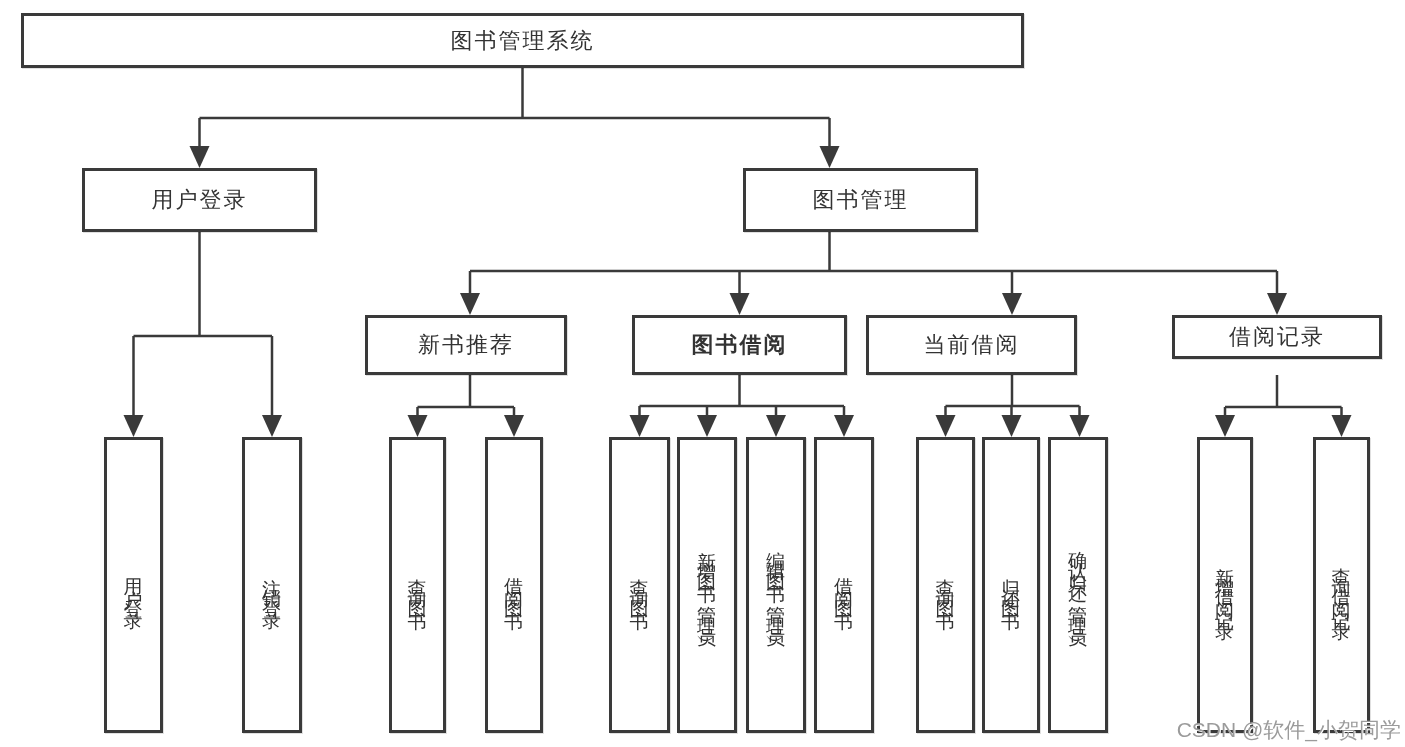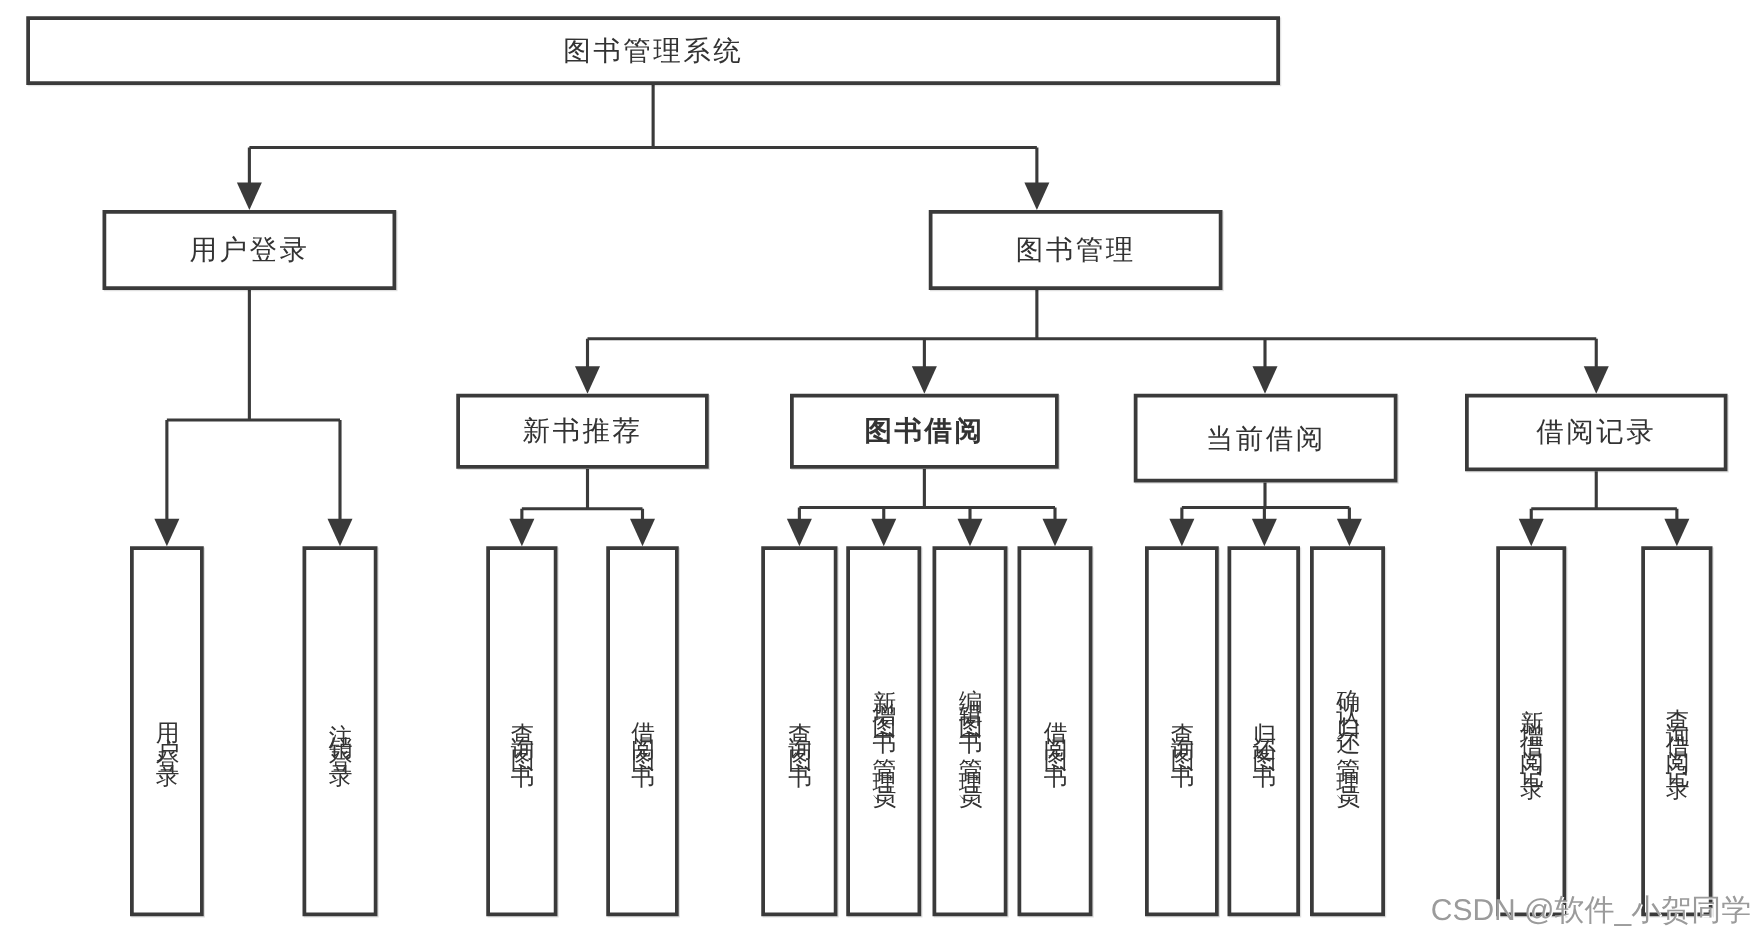--- a/index.html
+++ b/index.html
@@ -36,34 +36,34 @@
     writing-mode: vertical-rl;
     text-orientation: upright;
     font-size: 19px;
     letter-spacing: 11px;
     line-height: 1;
   }
   .watermark {
     position: absolute;
     right: 4px;
     bottom: 3px;
-    font-size: 24px;
+    font-size: 21px;
     color: #9b9b9b;
     text-shadow: 1px 1px 0 #ffffff;
     white-space: nowrap;
     z-index: 5;
   }
   
   #n-root          { left: 21px;   top: 13px;  width: 1003px; height: 55px; }
   #n-user-login    { left: 82px;   top: 168px; width: 235px;  height: 64px; }
   #n-book-mgmt     { left: 712px;  top: 168px; width: 235px;  height: 64px; margin-left: 31px; }
   #n-new-book      { left: 365px;  top: 315px; width: 202px;  height: 60px; }
   #n-book-borrow   { left: 632px;  top: 315px; width: 215px;  height: 60px; font-weight: bold; }
-  #n-current-borrow{ left: 907px;  top: 315px; width: 211px;  height: 71px; font-family: Liberation Serif, serif; }
-  #n-borrow-record { left: 1172px; top: 315px; width: 210px;  height: 62px; }
+  #n-current-borrow{ left: 866px;  top: 315px; width: 211px;  height: 60px; font-family: Liberation Serif, serif; }
+  #n-borrow-record { left: 1172px; top: 315px; width: 210px;  height: 44px; }
   #l-user-login    { left: 104px;  top: 437px; width: 59px; height: 296px; }
   #l-logout        { left: 242px;  top: 437px; width: 60px; height: 296px; }
   #l-nb-query      { left: 389px;  top: 437px; width: 57px; height: 296px; }
   #l-nb-borrow     { left: 485px;  top: 437px; width: 58px; height: 296px; }
   #l-bb-query      { left: 609px;  top: 437px; width: 61px; height: 296px; }
   #l-bb-add        { left: 677px;  top: 437px; width: 60px; height: 296px; }
   #l-bb-edit       { left: 746px;  top: 437px; width: 60px; height: 296px; }
   #l-bb-borrow     { left: 814px;  top: 437px; width: 60px; height: 296px; }
   #l-cb-query      { left: 916px;  top: 437px; width: 59px; height: 296px; }
   #l-cb-return     { left: 982px;  top: 437px; width: 58px; height: 296px; }

